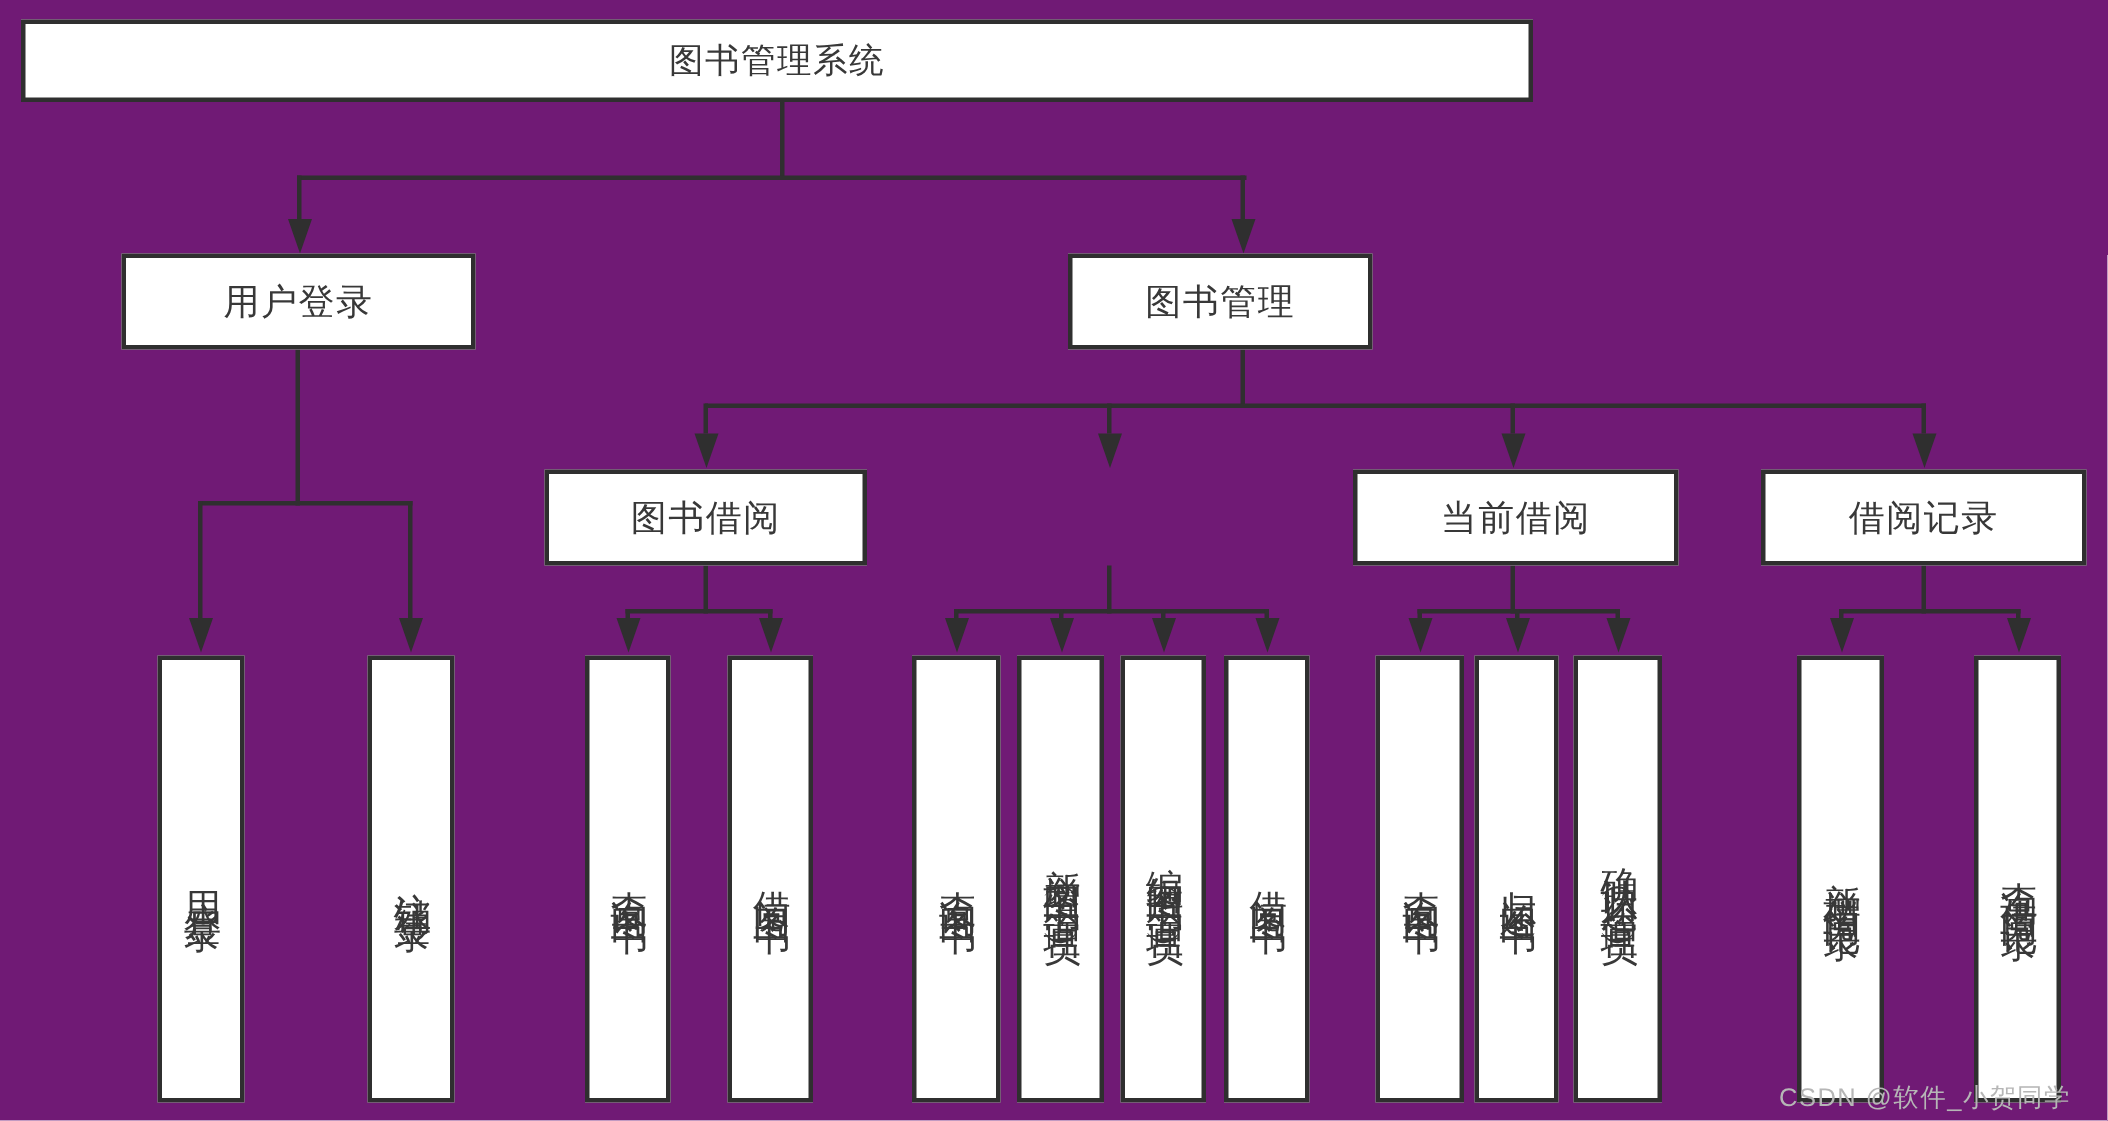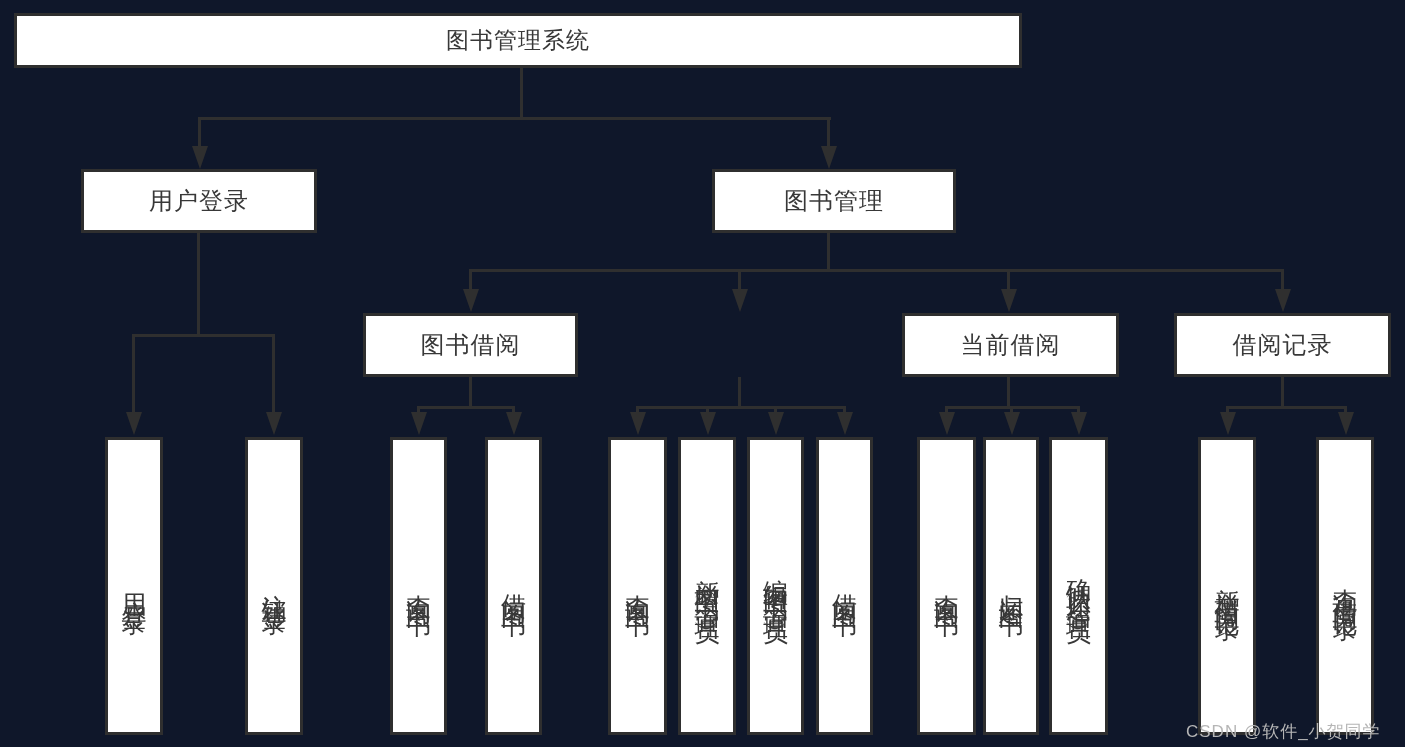--- a/index.html
+++ b/index.html
@@ -1,17 +1,17 @@
 <!DOCTYPE html>
 <html><head>
 <meta charset="utf-8">
 <style>
   html,body{margin:0;padding:0;background:#fff;}
   .stage{
-    position:relative;width:1405px;height:747px;background:#0f172a;overflow:hidden;
+    position:relative;width:1405px;height:747px;background:#701a75;overflow:hidden;
     font-family:"Liberation Sans","DejaVu Sans",sans-serif;color:#383838;
   }
   
   .box{
     position:absolute;background:#ffffff;border:3px solid #2f2f2f;box-sizing:border-box;
     display:flex;align-items:center;justify-content:center;
   }
   .box.hlabel{font-size:24px;letter-spacing:1px;}
   .box.root{font-size:23px;}
   .vtext{
@@ -78,21 +78,21 @@
   <div class="arrow" style="left:1226px;top:406px;height:6px;"></div>
   <div class="arrow" style="left:1344px;top:406px;height:6px;"></div>
 
   <div class="box hlabel root" style="left:14px;top:13px;width:1008px;height:55px;">
     <span>图书管理系统</span>
   </div>
 
   <div class="box hlabel" style="left:81px;top:169px;width:236px;height:64px;">
     <span>用户登录</span>
   </div>
-  <div class="box hlabel" style="left:712px;top:169px;width:244px;height:64px;text-align:center;">
+  <div class="box hlabel" style="left:712px;top:169px;width:203px;height:64px;text-align:center;">
     <span>图书管理</span>
   </div>
 
   <div class="box hlabel" style="left:363px;top:313px;width:215px;height:64px;">
     <span>图书借阅</span>
   </div>
   <div class="box hlabel" style="left:902px;top:313px;width:217px;height:64px;">
     <span>当前借阅</span>
   </div>
   <div class="box hlabel" style="left:1174px;top:313px;width:217px;height:64px;">

